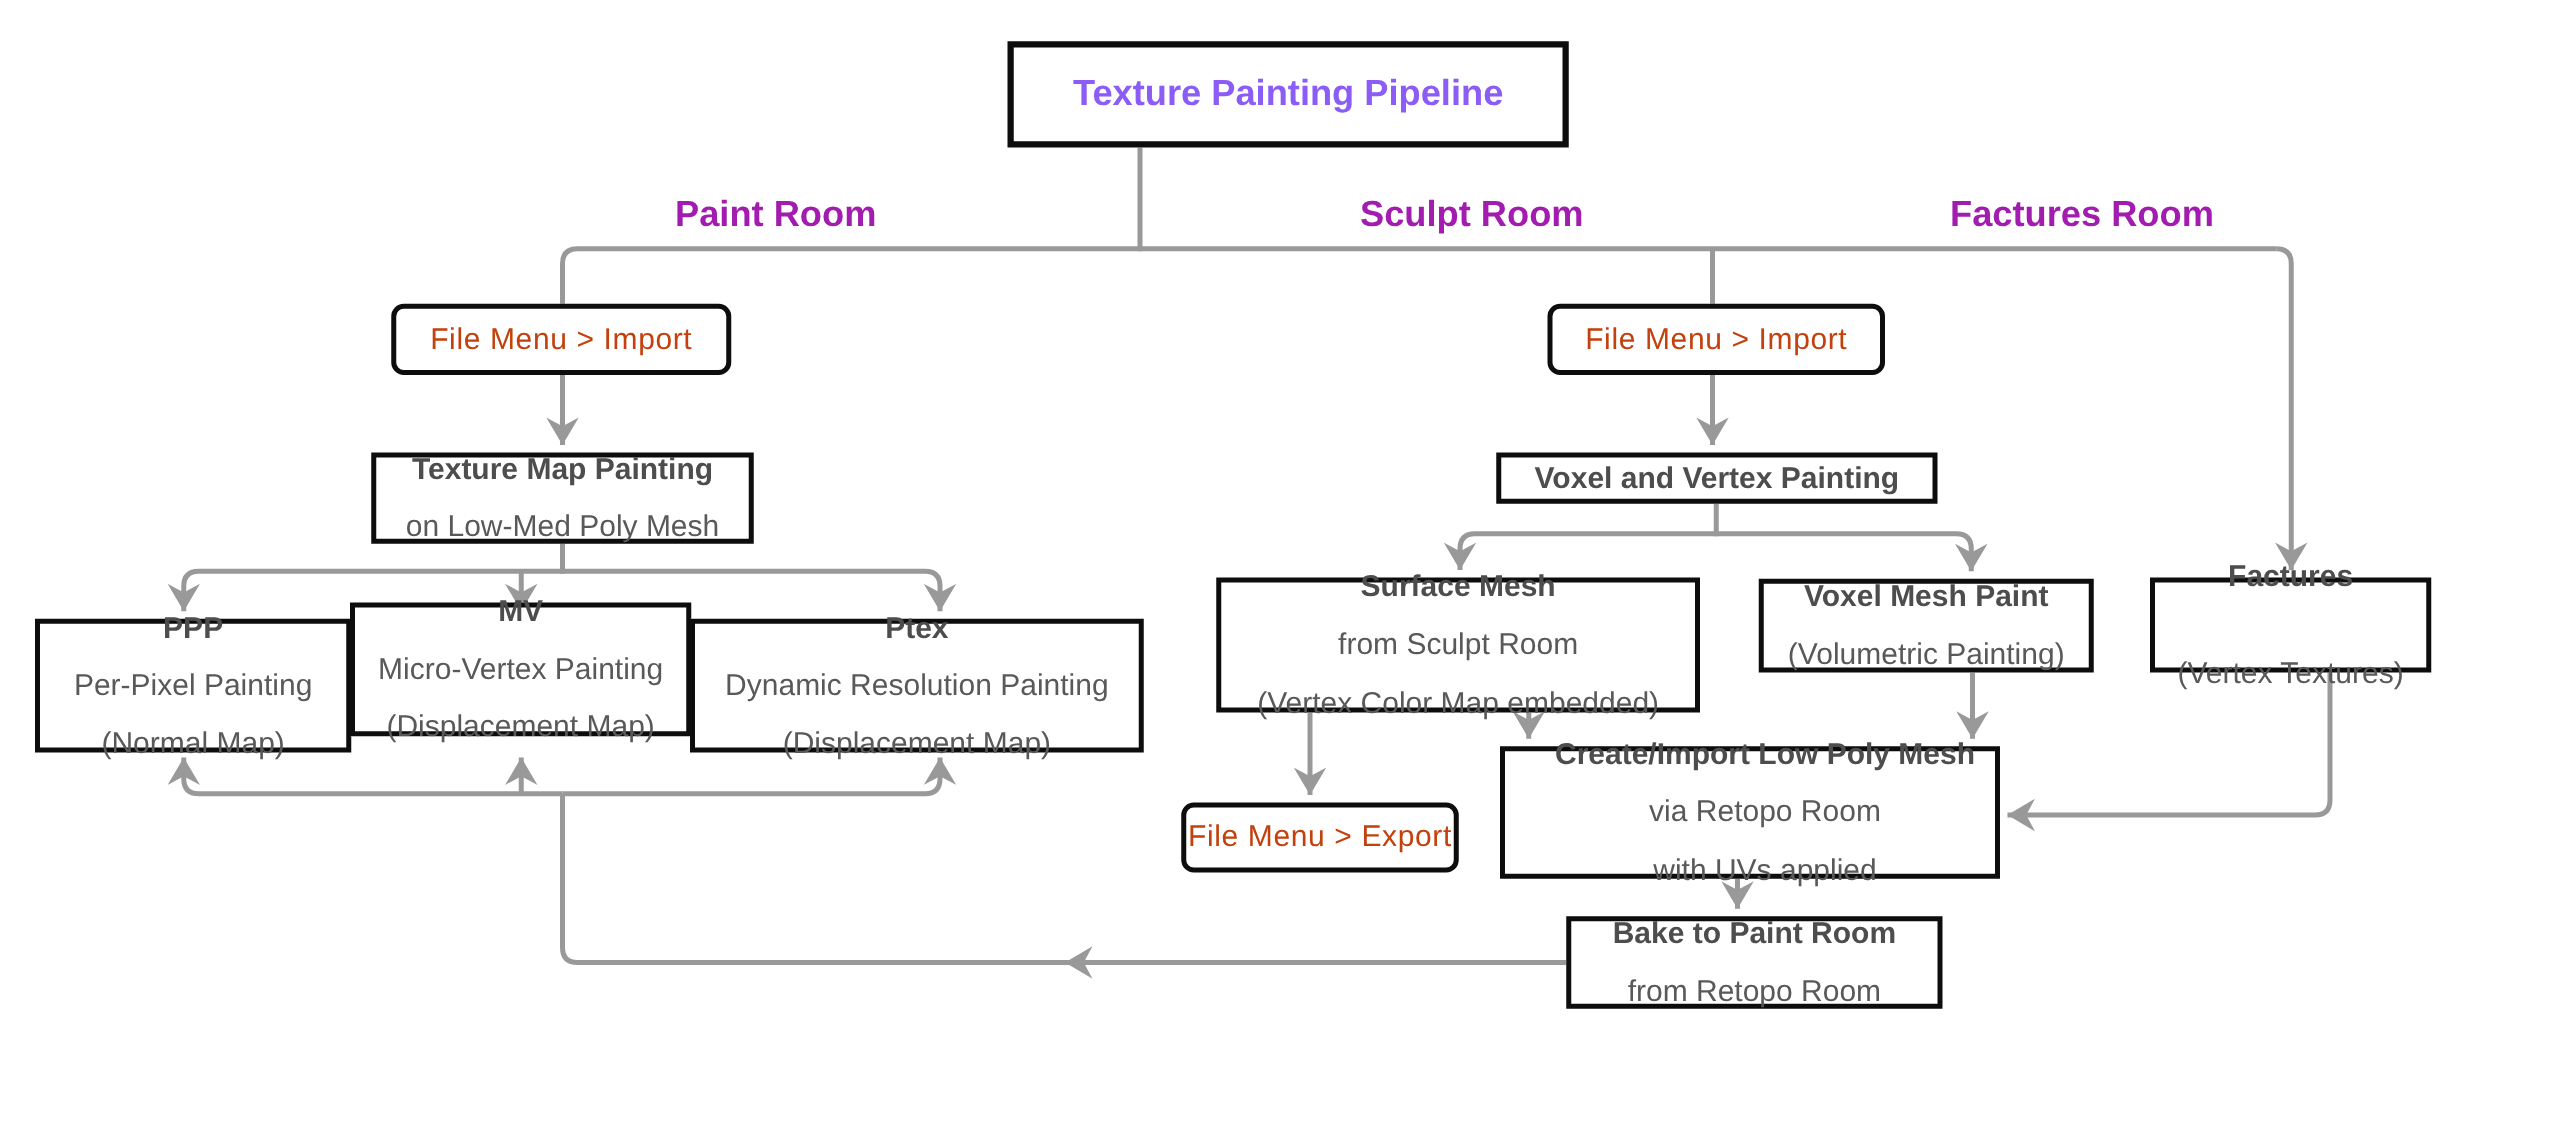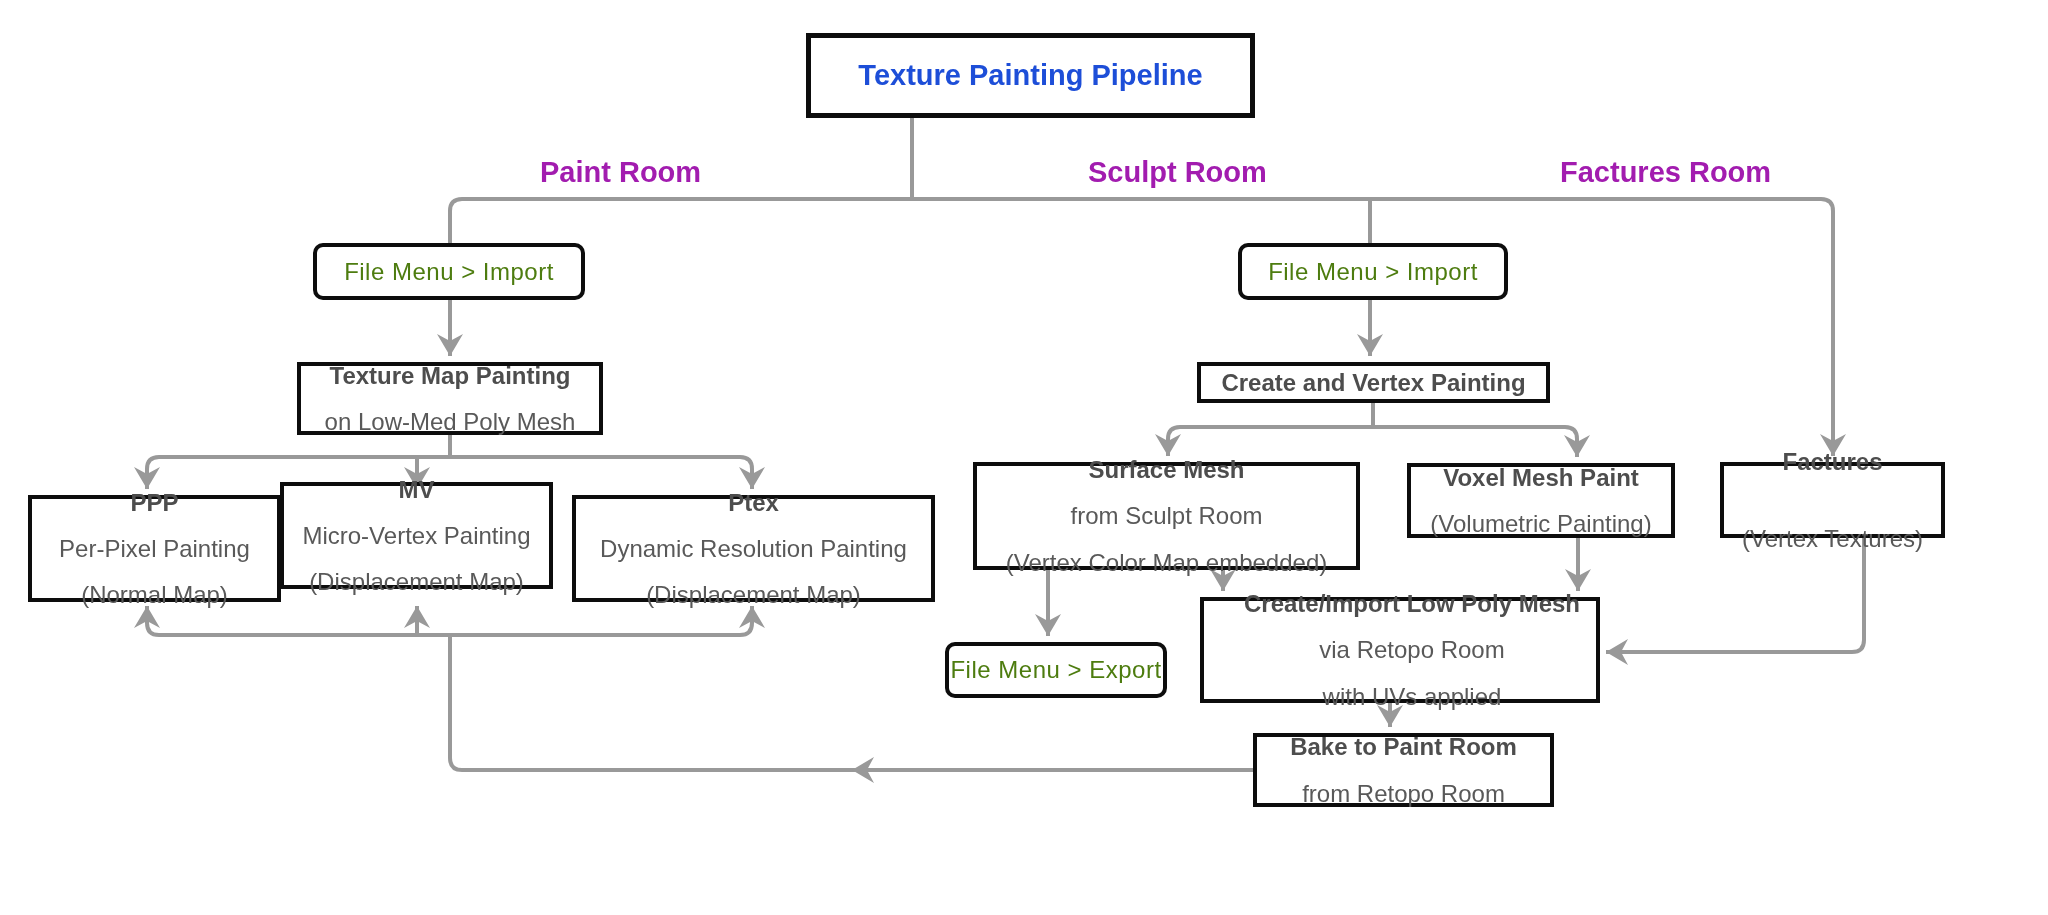--- a/index.html
+++ b/index.html
@@ -17,23 +17,23 @@
     background:#ffffff;
     border:4px solid #0d0d0d;
     display:flex;flex-direction:column;
     align-items:center;justify-content:center;
     text-align:center;
     line-height:1.13;
   }
   .rounded{border-radius:10px;}
   .node .head{font-weight:bold;color:#4d4d4d;font-size:24px;}
   .node .body{font-weight:normal;color:#595959;font-size:24px;margin-top:19px;}
-  .node .menu{font-weight:normal;color:#4d7c0f;font-size:24px;letter-spacing:.5px;}
+  .node .menu{font-weight:normal;color:#c2410c;font-size:24px;letter-spacing:.5px;}
   #title-box{border-width:5px;}
-  #title-box .head{font-size:29px;color:#1d4ed8;}
+  #title-box .head{font-size:29px;color:#8b5cf6;}
   .branch-label{
     position:absolute;
     font-weight:bold;font-size:29px;color:#a21caf;
     text-align:left;white-space:nowrap;
   }
 </style>
 </head>
 <body>
 
 <div id="canvas">
@@ -109,32 +109,32 @@
     <span class="body">Per-Pixel Painting</span>
     <span class="body">(Normal Map)</span>
   </div>
 
   <div class="node" style="left:280px;top:482px;width:273px;height:107px;text-align:right;">
     <span class="head">MV</span>
     <span class="body">Micro-Vertex Painting</span>
     <span class="body">(Displacement Map)</span>
   </div>
 
-  <div class="node" style="left:572px;top:495px;width:363px;height:107px;">
+  <div class="node" style="left:552px;top:495px;width:363px;height:107px;">
     <span class="head">Ptex</span>
     <span class="body">Dynamic Resolution Painting</span>
     <span class="body">(Displacement Map)</span>
   </div>
 
   <div class="node rounded" style="left:1238px;top:243px;width:270px;height:57px;">
     <span class="menu">File Menu &gt; Import</span>
   </div>
 
   <div class="node" style="left:1197px;top:362px;width:353px;height:41px;">
-    <span class="head">Create and Vertex Painting</span>
+    <span class="head">Voxel and Vertex Painting</span>
   </div>
 
   <div class="node" style="left:973px;top:462px;width:387px;height:108px;">
     <span class="head">Surface Mesh</span>
     <span class="body">from Sculpt Room</span>
     <span class="body">(Vertex Color Map embedded)</span>
   </div>
 
   <div class="node" style="left:1407px;top:463px;width:268px;height:75px;">
     <span class="head">Voxel Mesh Paint</span>

